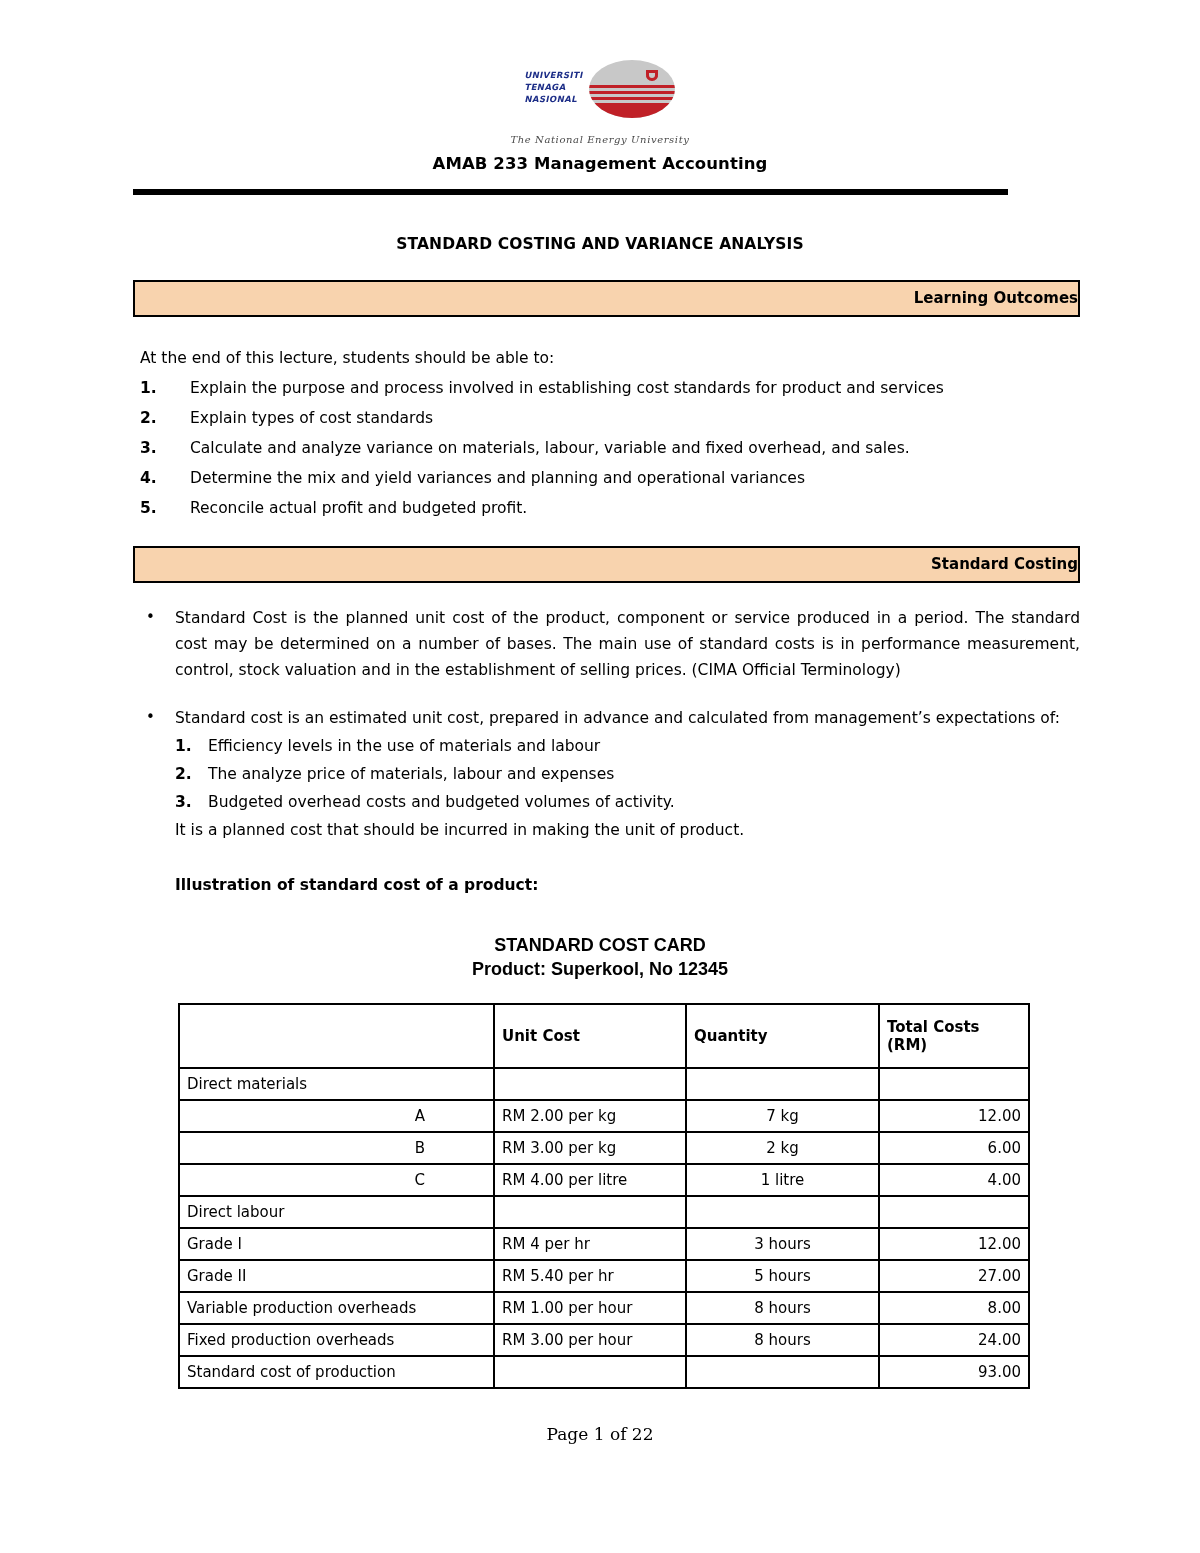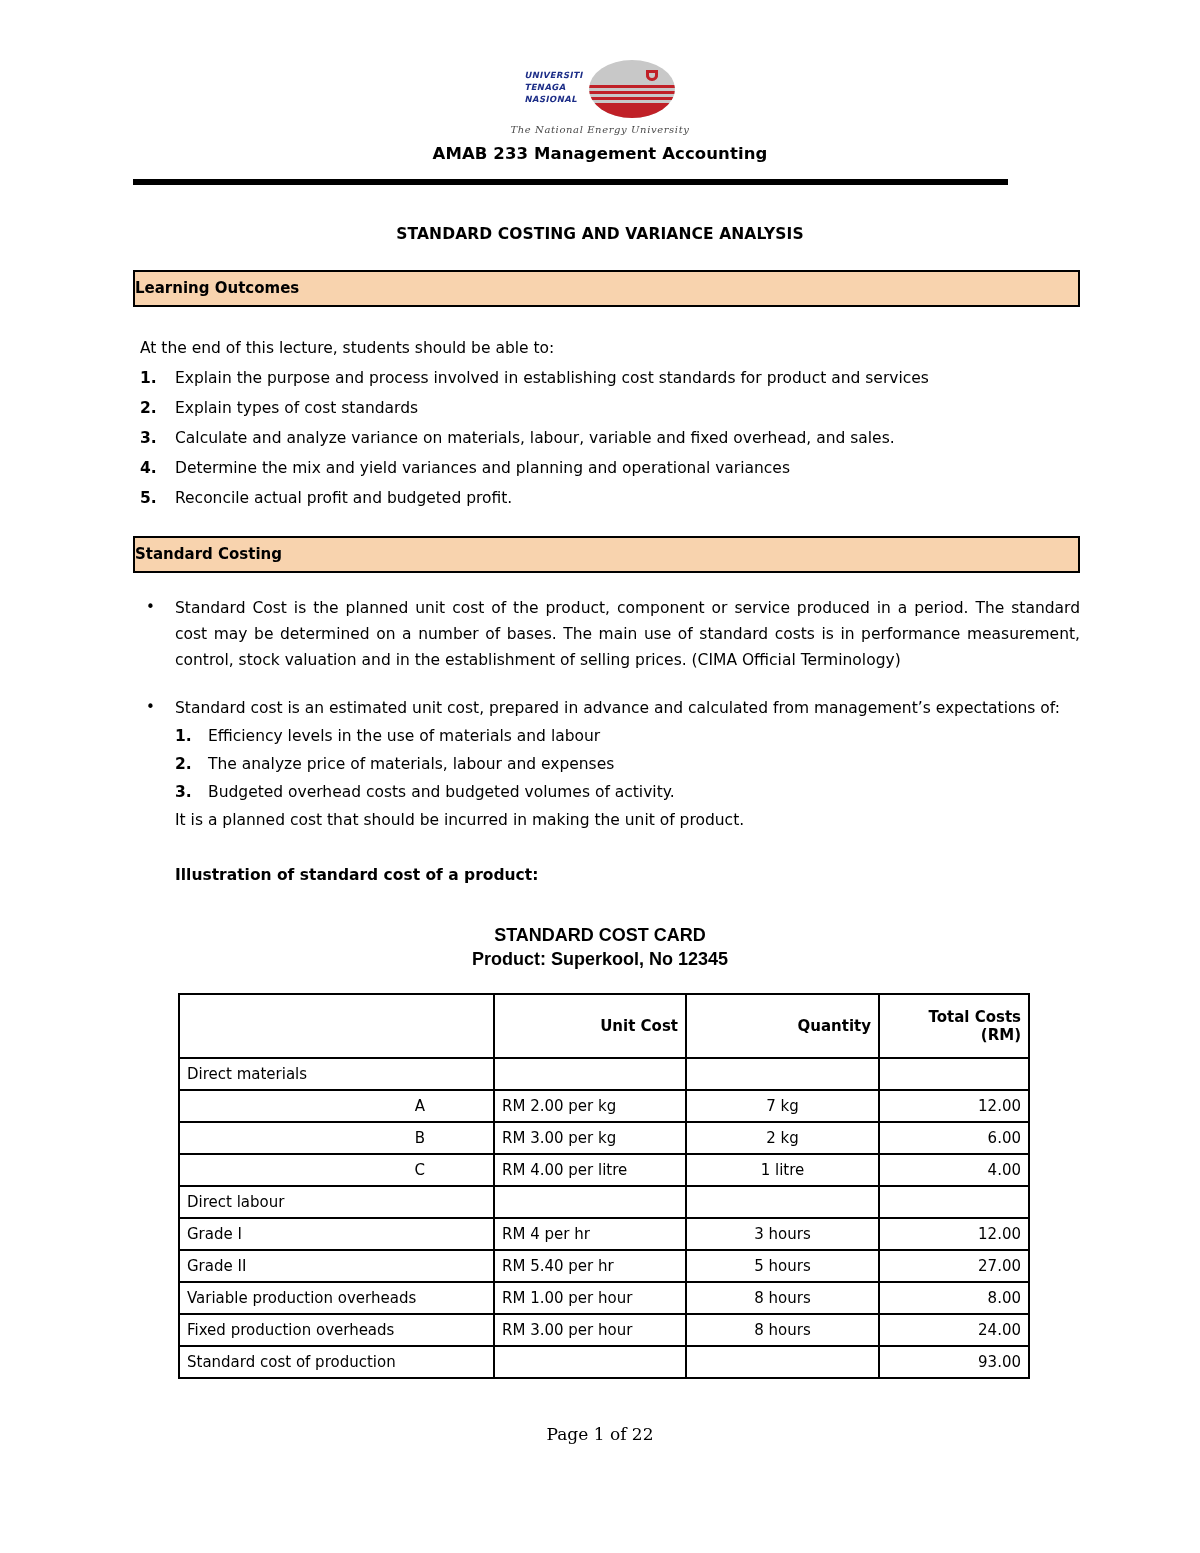--- a/index.html
+++ b/index.html
@@ -84,21 +84,21 @@
     left: 55px;
     width: 16px;
     height: 16px;
   }
   .tagline {
     font-family: "DejaVu Serif", "Liberation Serif", serif;
     font-style: italic;
     font-size: 10px;
     color: #4a4a4a;
     letter-spacing: 0.6px;
-    margin-top: 4px;
+    margin-top: 14px;
   }
   .course-title {
     font-size: 16.5px;
     font-weight: bold;
     margin-top: 9px;
     letter-spacing: 0.1px;
   }
   .course-sem {
     font-size: 16.5px;
     font-weight: bold;
@@ -119,21 +119,21 @@
     font-weight: bold;
     margin-top: 40px;
     letter-spacing: 0.1px;
   }
 
   
   .banner {
     margin: 27px 120px 0 133px;
     border: 2px solid #000000;
     background: #f8d3ae;
-    text-align: left;
+    text-align: right;
     font-size: 15px;
     font-weight: bold;
     padding: 7px 0 8px 0;
     box-sizing: border-box;
   }
   .banner.second { margin-top: 25px; }
 
   
   .body-block {
     margin: 0 120px 0 140px;
@@ -153,20 +153,21 @@
     align-items: flex-start;
     margin-top: 4px;
   }
   ol.plain li .num {
     width: 35px;
     flex: 0 0 35px;
     font-weight: bold;
   }
   ol.plain li .txt {
     flex: 1;
+    margin-left: 15px;
   }
 
   ul.bullets {
     list-style: none;
     margin: 0;
     padding: 0;
   }
   ul.bullets > li {
     position: relative;
     padding-left: 35px;
@@ -230,21 +231,21 @@
     border: 2px solid #000000;
     padding: 3px 7px;
     height: 24px;
     vertical-align: middle;
   }
   table.cost .c1 { width: 299px; }
   table.cost .c2 { width: 176px; }
   table.cost .c3 { width: 177px; }
   table.cost .c4 { width: 134px; }
   table.cost tr.head td {
-    text-align: right;
+    text-align: left;
     font-weight: bold;
     height: 56px;
   }
   table.cost td.lbl-left  { text-align: left; }
   table.cost td.lbl-right { text-align: right; padding-right: 68px; }
   table.cost td.center    { text-align: center; }
   table.cost td.right     { text-align: right; }
   table.cost td.left      { text-align: left; }
 
   

